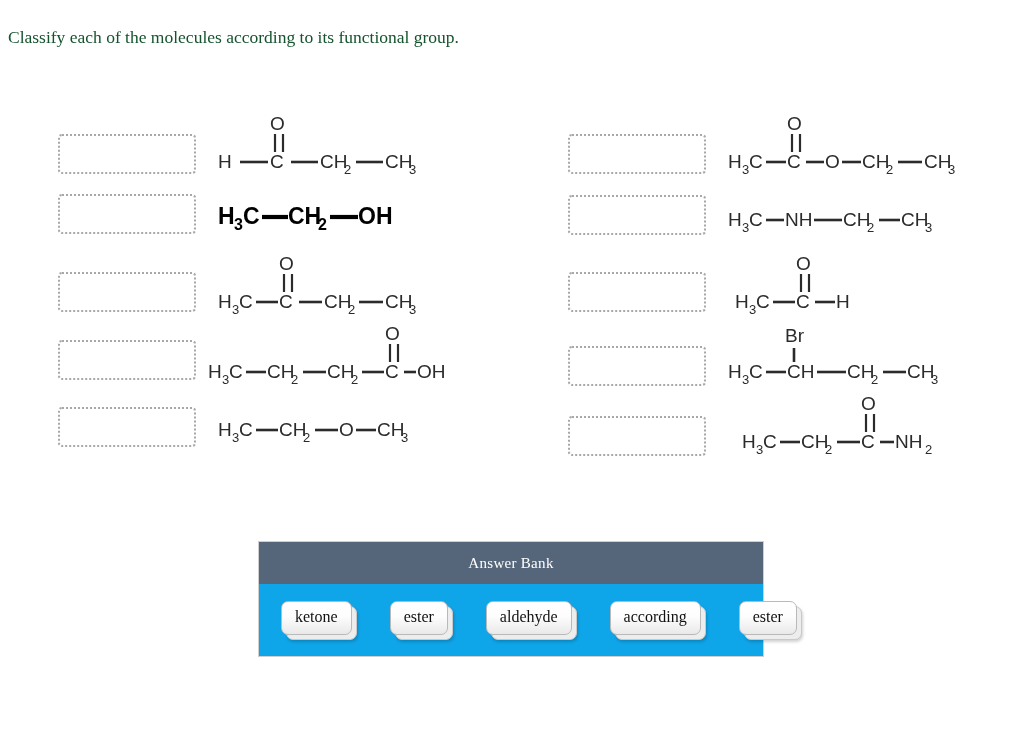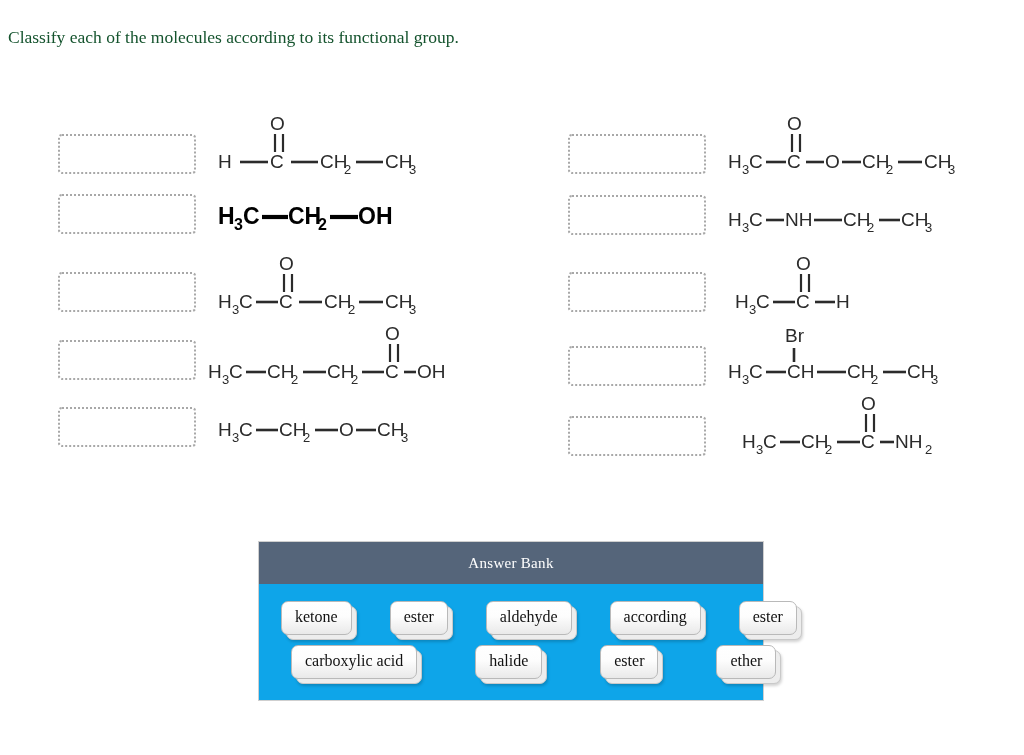--- a/index.html
+++ b/index.html
@@ -303,21 +303,15 @@
   <div id="bank-body">
 
     <div class="bank-row r1">
       <span class="tile-wrap"><span class="tile">ketone</span></span>
       <span class="tile-wrap"><span class="tile">ester</span></span>
       <span class="tile-wrap"><span class="tile">aldehyde</span></span>
       <span class="tile-wrap"><span class="tile">according</span></span>
       <span class="tile-wrap"><span class="tile">ester</span></span>
     </div>
 
-    <div class="bank-row r2">
-      <span class="tile-wrap"><span class="tile">carboxylic acid</span></span>
-      <span class="tile-wrap"><span class="tile">halide</span></span>
-      <span class="tile-wrap"><span class="tile">ester</span></span>
-      <span class="tile-wrap"><span class="tile">ether</span></span>
-    </div>
 
   </div>
 </div>
 
 </body></html>

